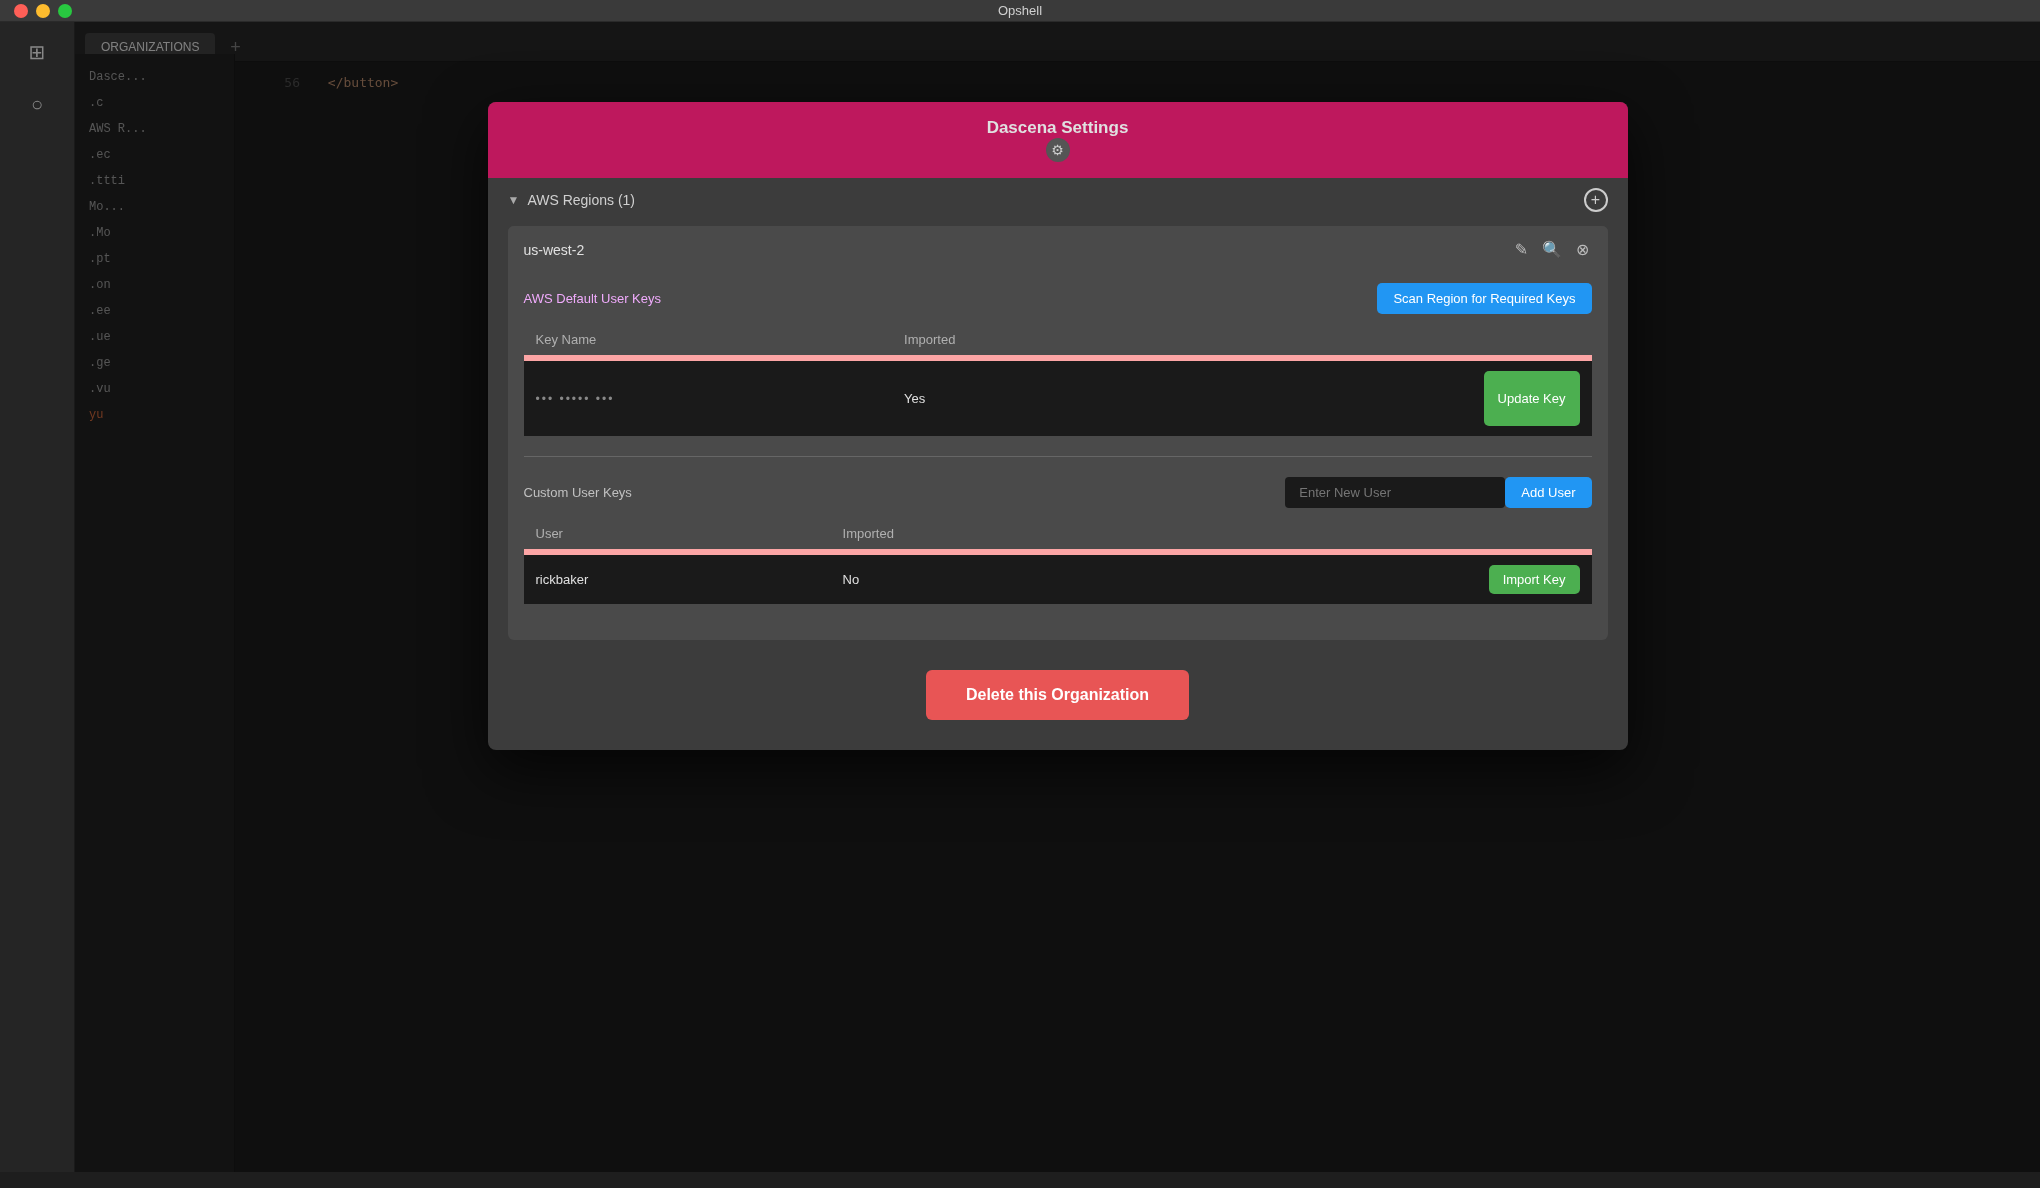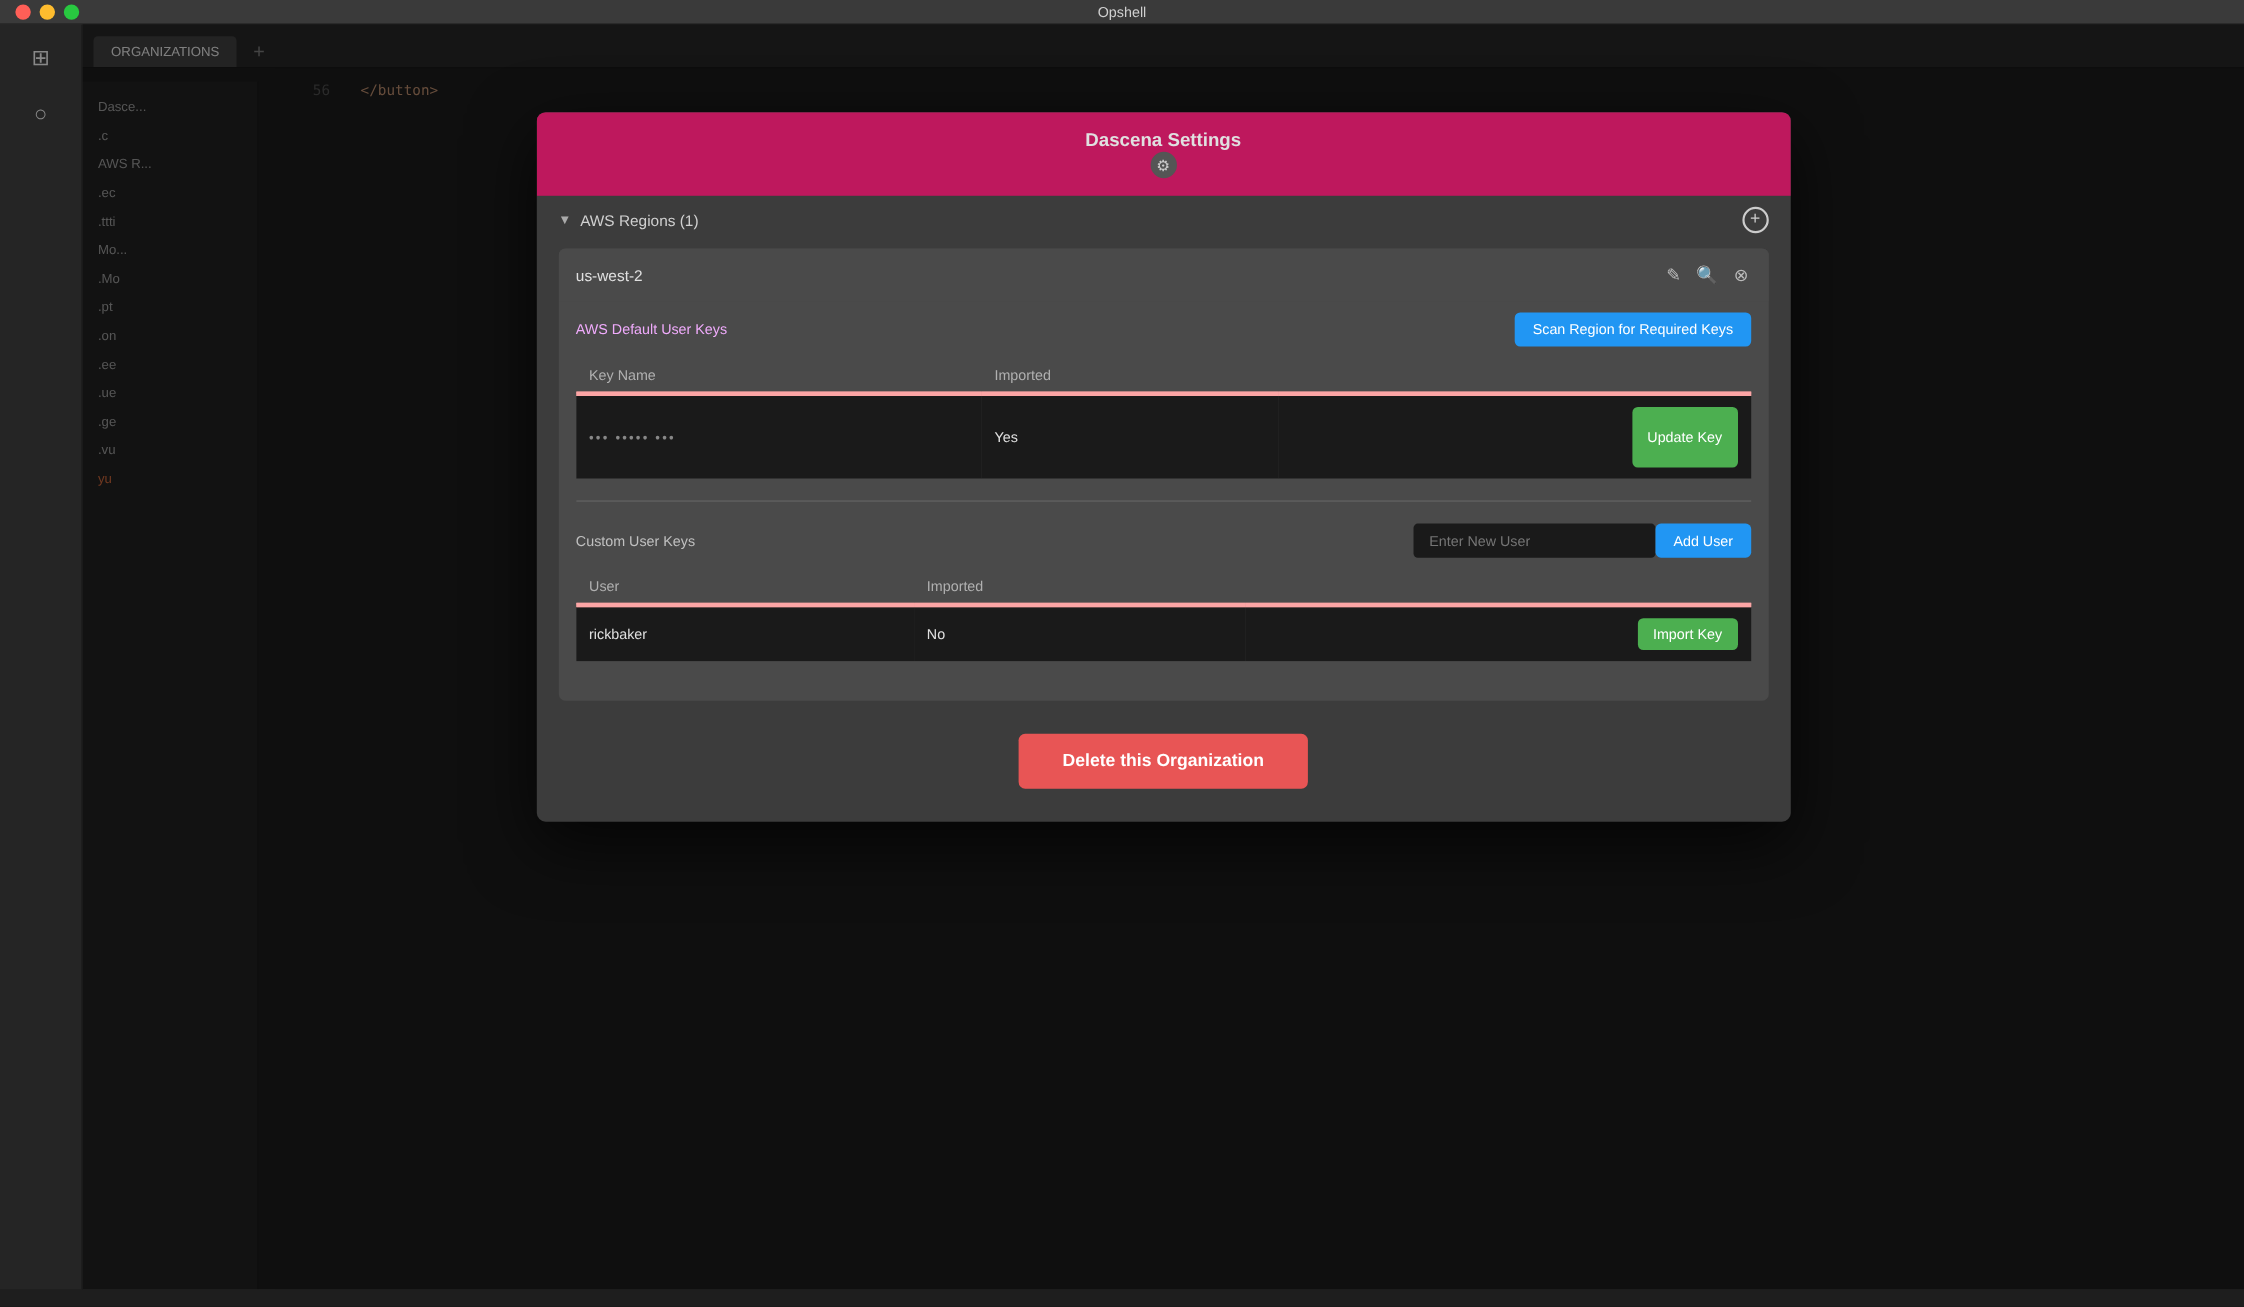--- a/index.html
+++ b/index.html
@@ -303,21 +303,21 @@
     .keys-table {
       width: 100%;
       border-collapse: collapse;
     }
     .keys-table th {
       text-align: left;
       padding: 8px 12px;
       color: #b0b0b0;
       font-size: 13px;
       font-weight: 500;
-      border-bottom: 4px solid #fca5a5;
+      border-bottom: 6px solid #fca5a5;
     }
     .keys-table td {
       padding: 10px 12px;
       color: #e0e0e0;
       font-size: 13px;
     }
     .keys-table tbody tr {
       background: #1a1a1a;
     }
     .update-key-btn {
@@ -454,21 +454,21 @@
 
   <div class="main-area">
 
     <div class="tab-bar">
       <div class="tab active">
         <span>ORGANIZATIONS</span>
       </div>
       <div class="tab-plus">+</div>
     </div>
 
-    <div class="app-sidebar" style="position:absolute;top:52px;left:0;bottom:0;">
+    <div class="app-sidebar" style="position:absolute;top:32px;left:0;bottom:0;font-family:Liberation Mono, monospace;">
       <div class="app-sidebar-item active">Dasce...</div>
       <div class="app-sidebar-item">.c</div>
       <div class="app-sidebar-item">AWS R...</div>
       <div class="app-sidebar-item">.ec</div>
       <div class="app-sidebar-item">.ttti</div>
       <div class="app-sidebar-item">Mo...</div>
       <div class="app-sidebar-item">.Mo</div>
       <div class="app-sidebar-item">.pt</div>
       <div class="app-sidebar-item">.on</div>
       <div class="app-sidebar-item">.ee</div>

